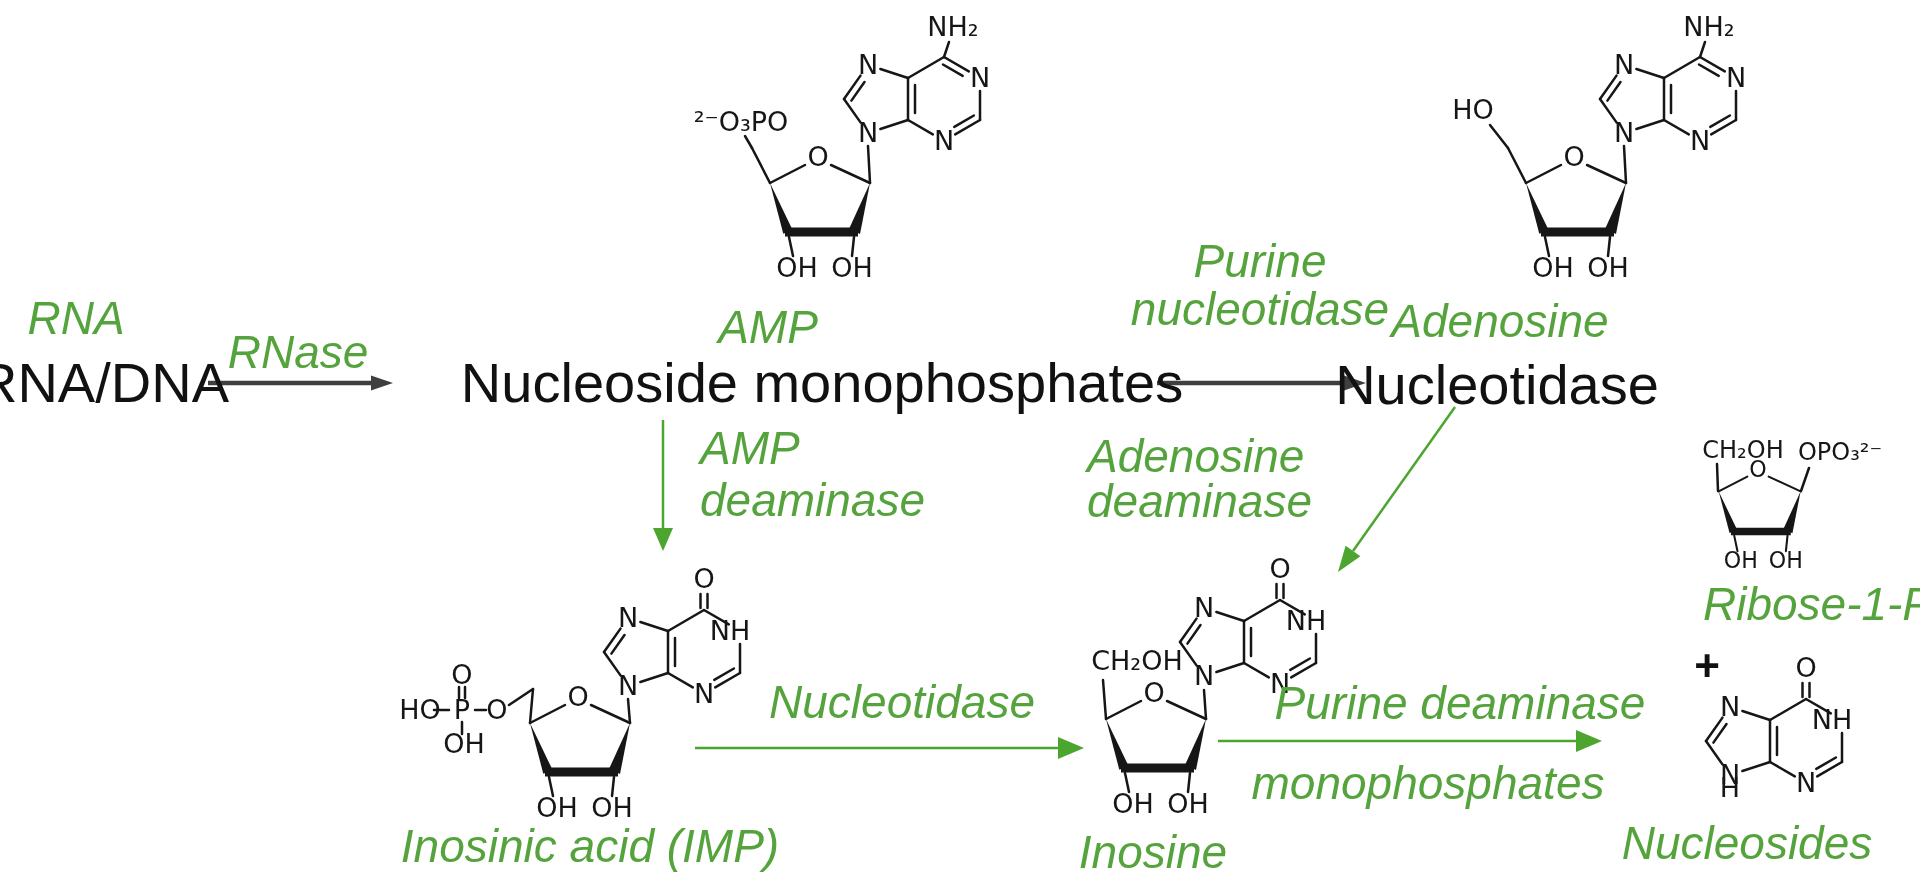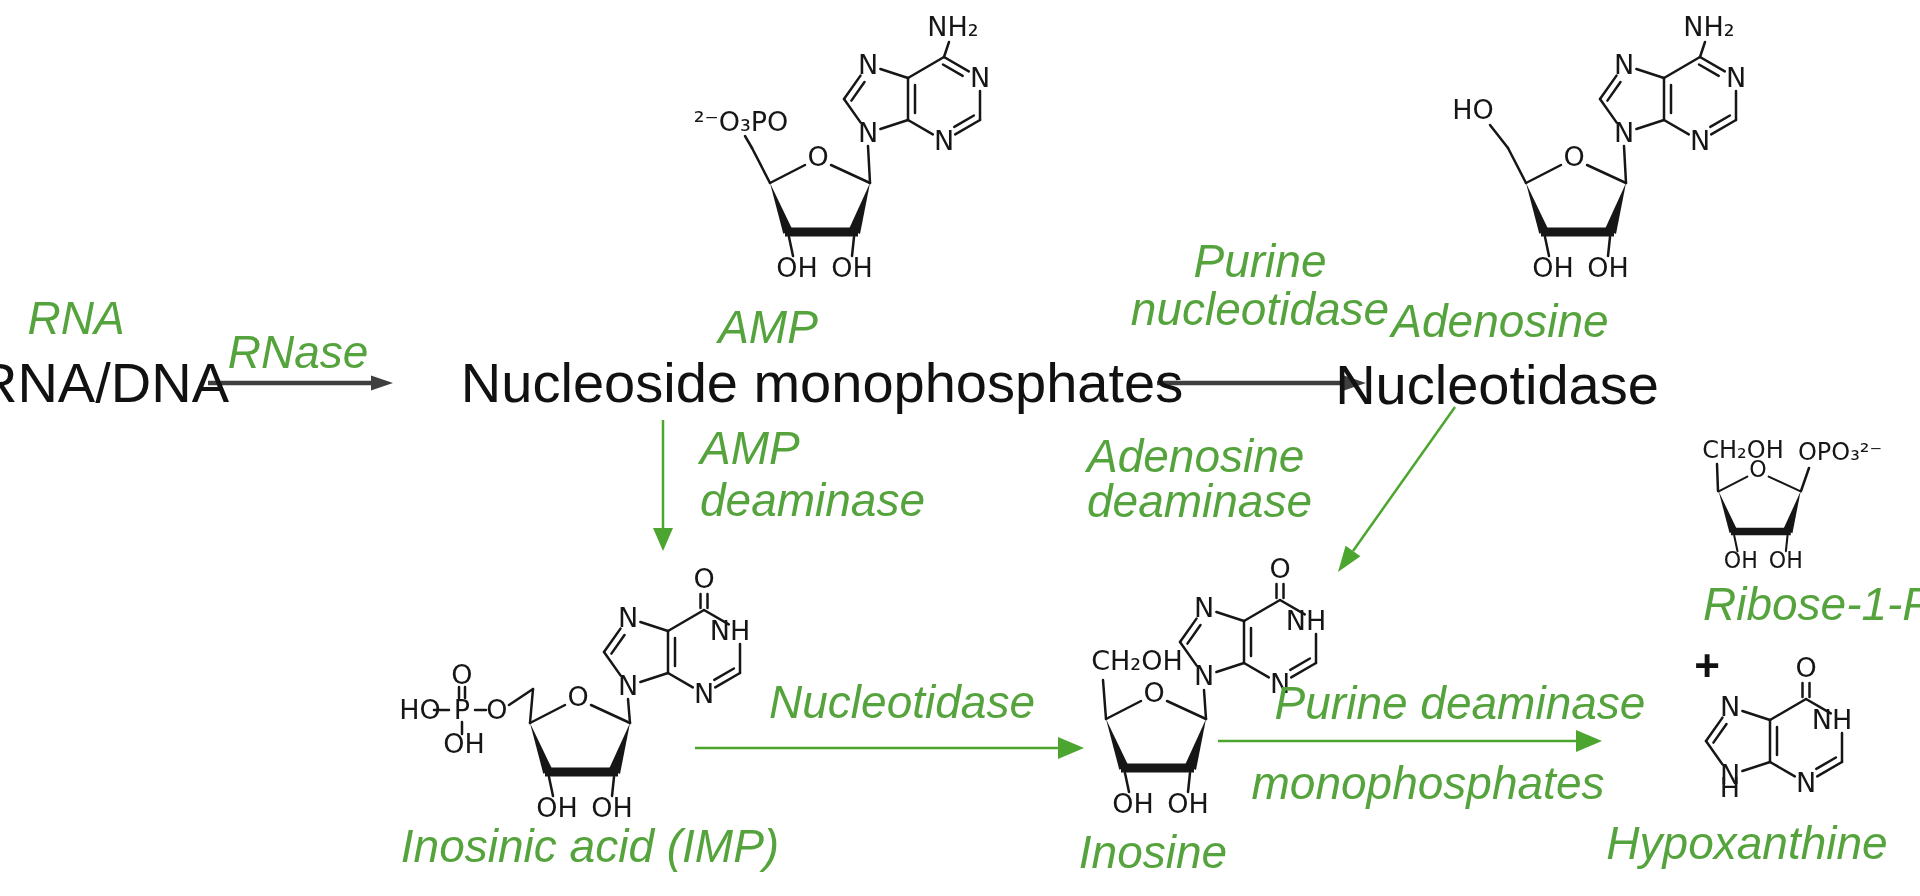--- a/index.html
+++ b/index.html
@@ -187,13 +187,13 @@
 <div class="lbl la green" style="left:700px;top:500px">deaminase</div>
 <div class="lbl la green" style="left:1087px;top:456px">Adenosine</div>
 <div class="lbl la green" style="left:1087px;top:501px">deaminase</div>
 <div class="lbl green" style="left:902px;top:702px">Nucleotidase</div>
 <div class="lbl green" style="left:1460px;top:703px">Purine deaminase</div>
 <div class="lbl green" style="left:1428px;top:783px">monophosphates</div>
 <div class="lbl green" style="left:590px;top:846px">Inosinic acid (IMP)</div>
 <div class="lbl green" style="left:1153px;top:852px">Inosine</div>
 <div class="lbl green" style="left:1818px;top:604px">Ribose-1-P</div>
 <div class="lbl plus" style="left:1707px;top:666px">+</div>
-<div class="lbl green" style="left:1747px;top:843px">Hypoxanthine</div>
+<div class="lbl green" style="left:1747px;top:843px">Nucleosides</div>
 
 </body></html>

